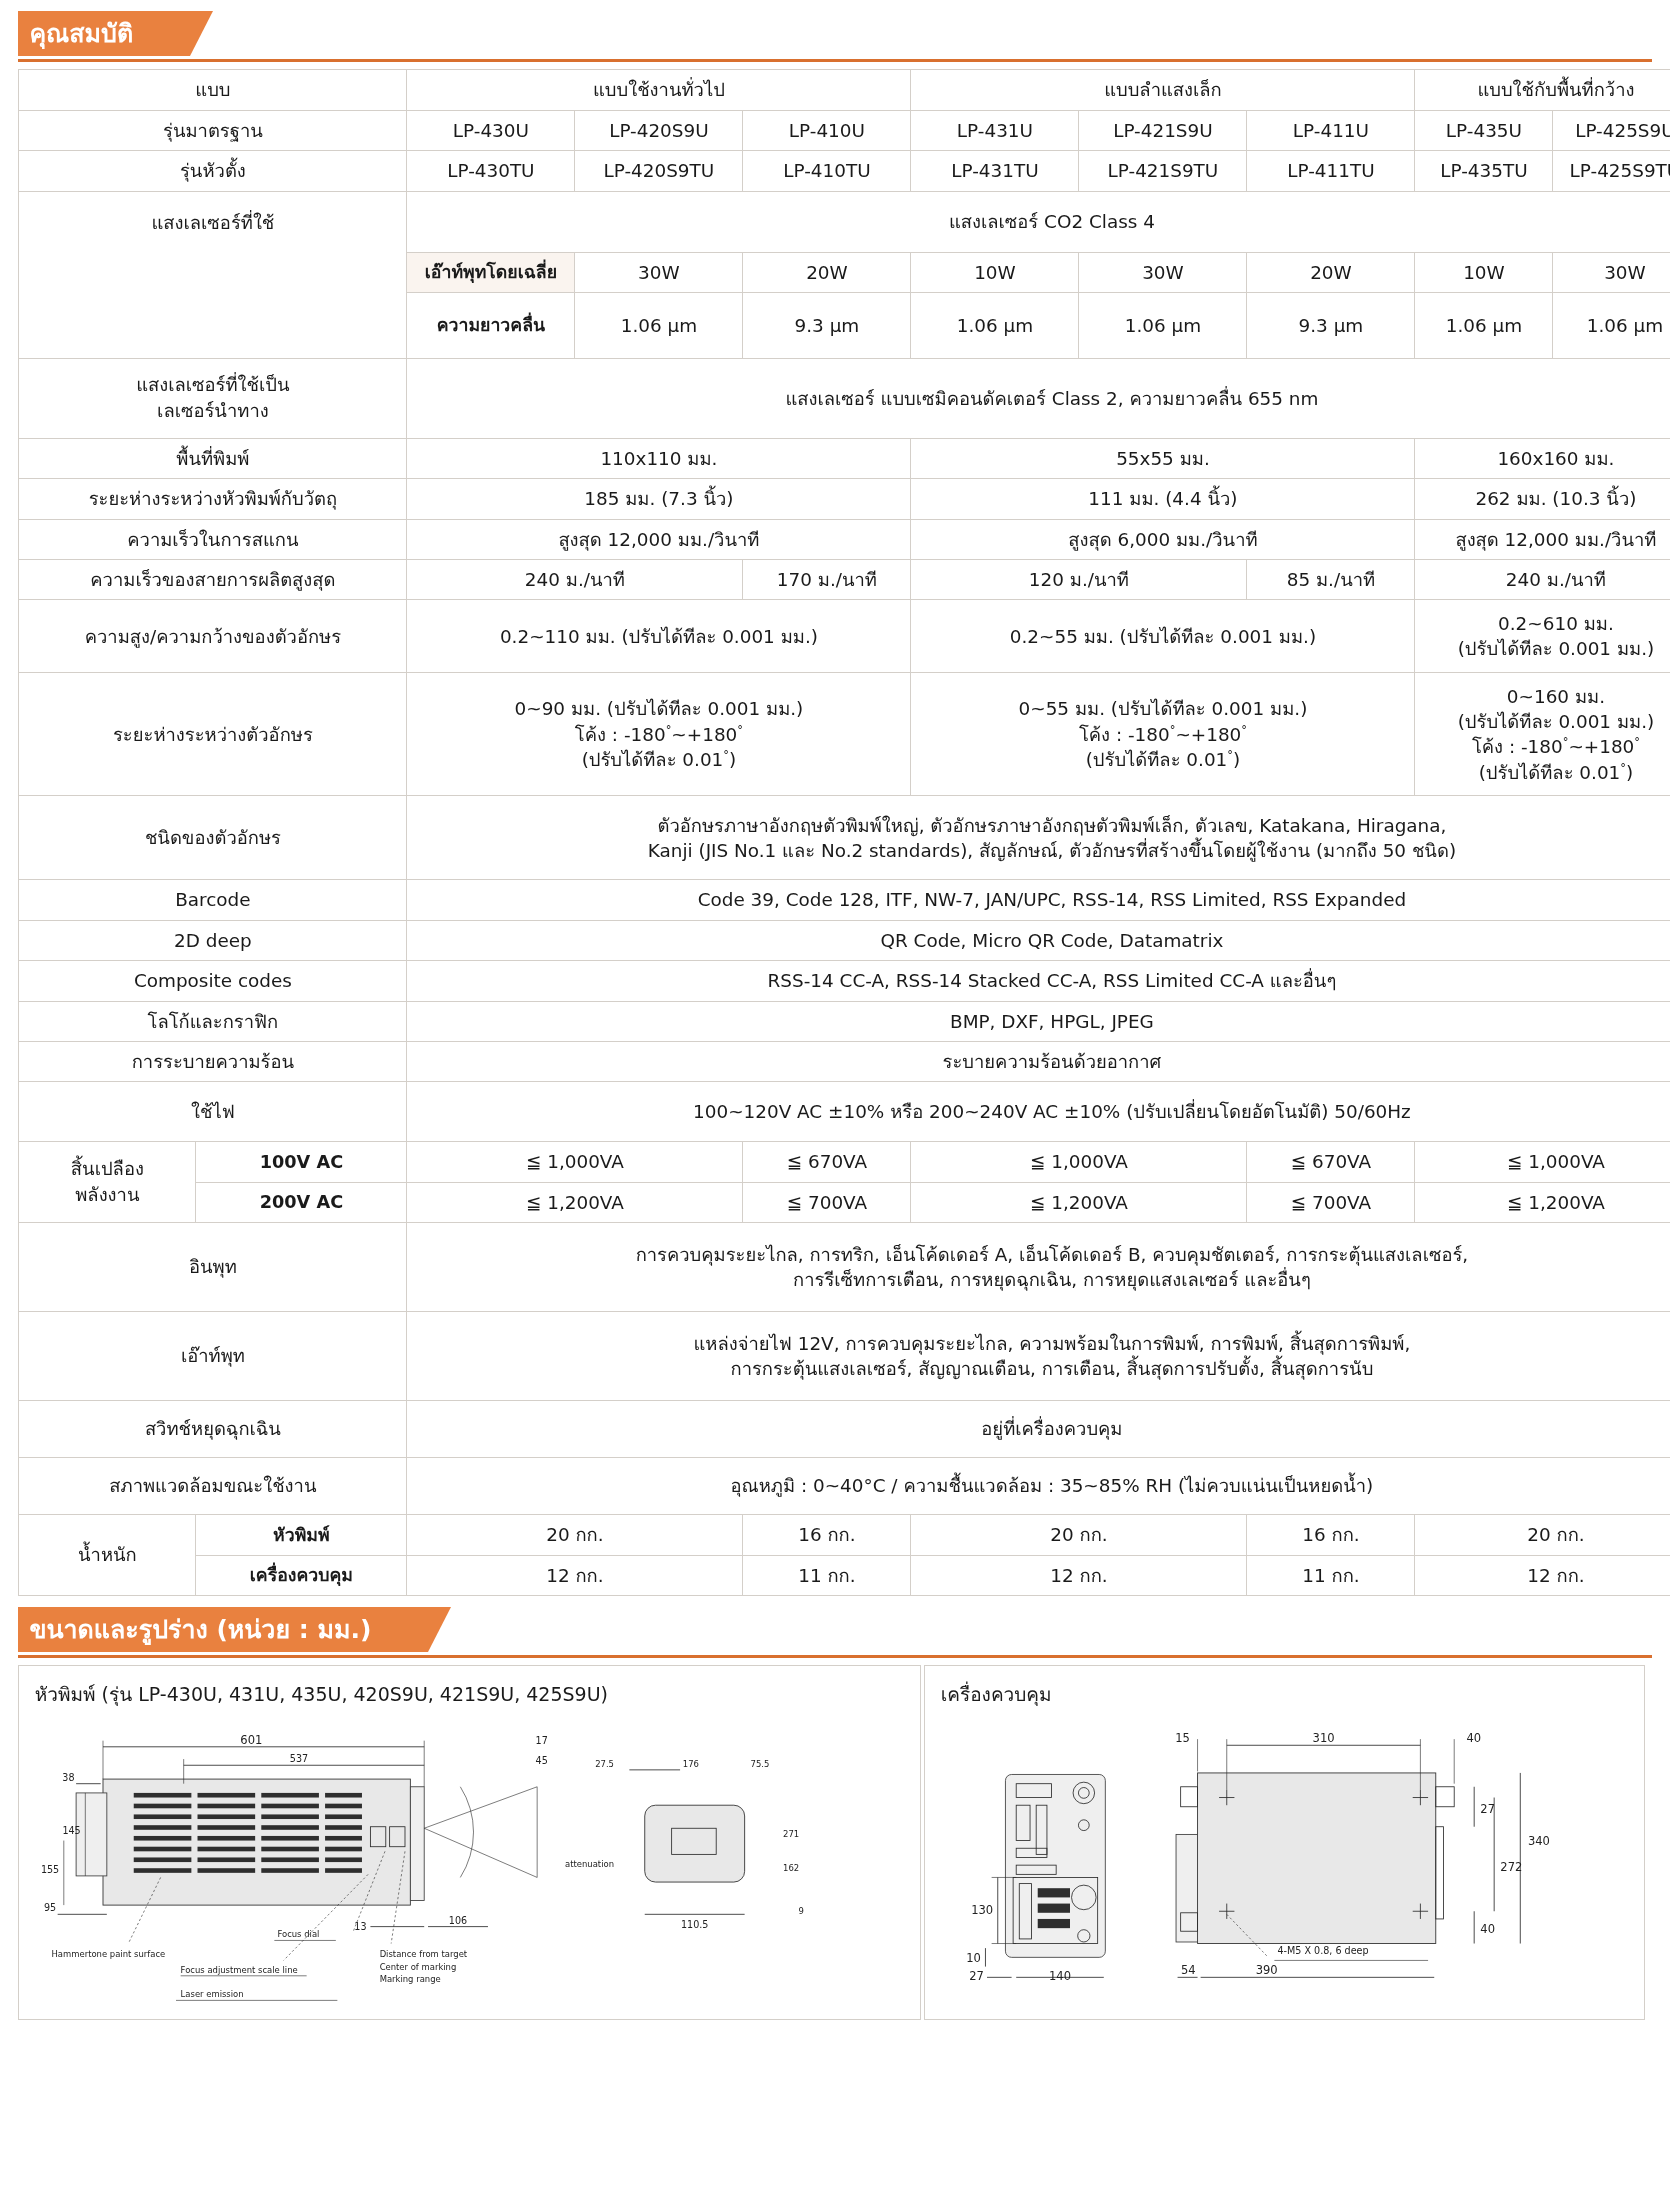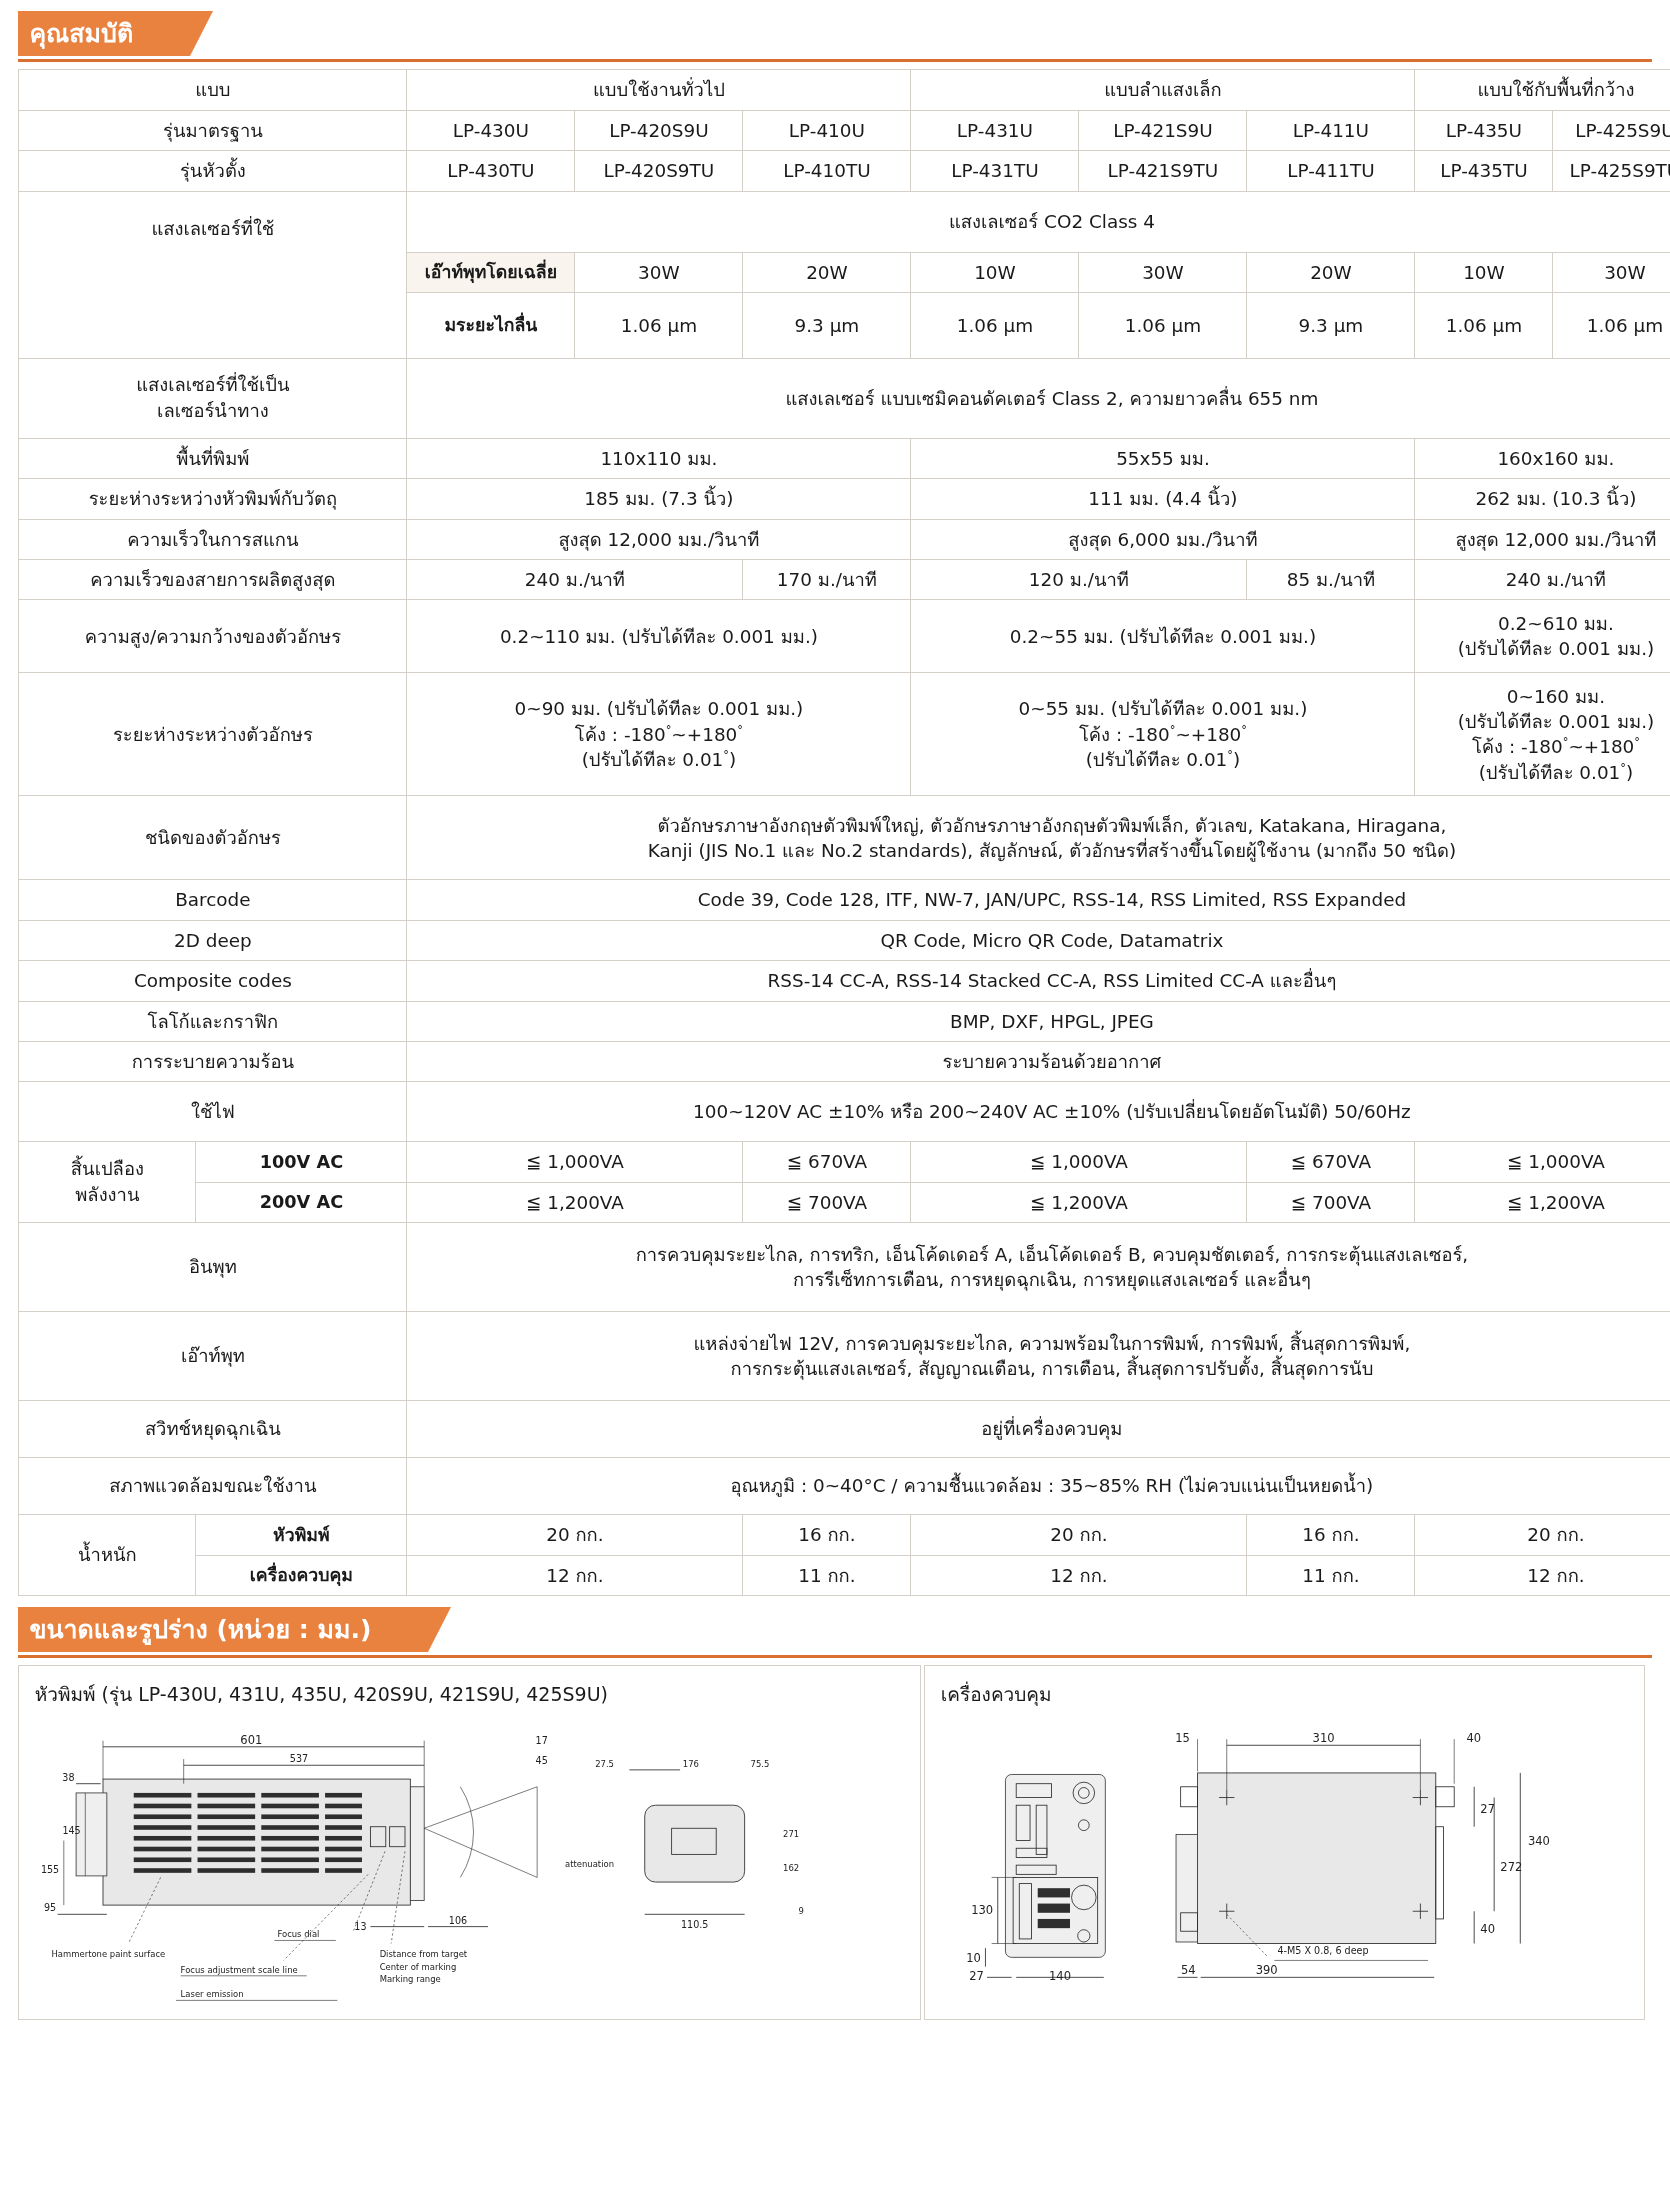--- a/index.html
+++ b/index.html
@@ -183,38 +183,38 @@
       <td>LP-420S9TU</td>
       <td>LP-410TU</td>
       <td>LP-431TU</td>
       <td>LP-421S9TU</td>
       <td>LP-411TU</td>
       <td>LP-435TU</td>
       <td>LP-425S9TU</td>
     </tr>
 
     <tr>
-      <td class="lbl" colspan="2" rowspan="3" style="vertical-align:top;padding-top:24px">แสงเลเซอร์ที่ใช้</td>
+      <td class="lbl" colspan="2" rowspan="3" style="vertical-align:top;padding-top:18px">แสงเลเซอร์ที่ใช้</td>
       <td colspan="8" style="height:46px">แสงเลเซอร์ CO2 Class 4</td>
     </tr>
 
     <tr>
       <td class="sublbl" style="background:#faf4ef">เอ๊าท์พุทโดยเฉลี่ย</td>
       <td>30W</td>
       <td>20W</td>
       <td>10W</td>
       <td>30W</td>
       <td>20W</td>
       <td>10W</td>
       <td>30W</td>
       <td>20W</td>
     </tr>
 
     <tr>
-      <td class="sublbl">มระยะไกลื่น</td>
+      <td class="sublbl">ความยาวคลื่น</td>
       <td>1.06 μm</td>
       <td>9.3 μm</td>
       <td>1.06 μm</td>
       <td>1.06 μm</td>
       <td>9.3 μm</td>
       <td>1.06 μm</td>
       <td>1.06 μm</td>
       <td>9.3 μm</td>
     </tr>
 

